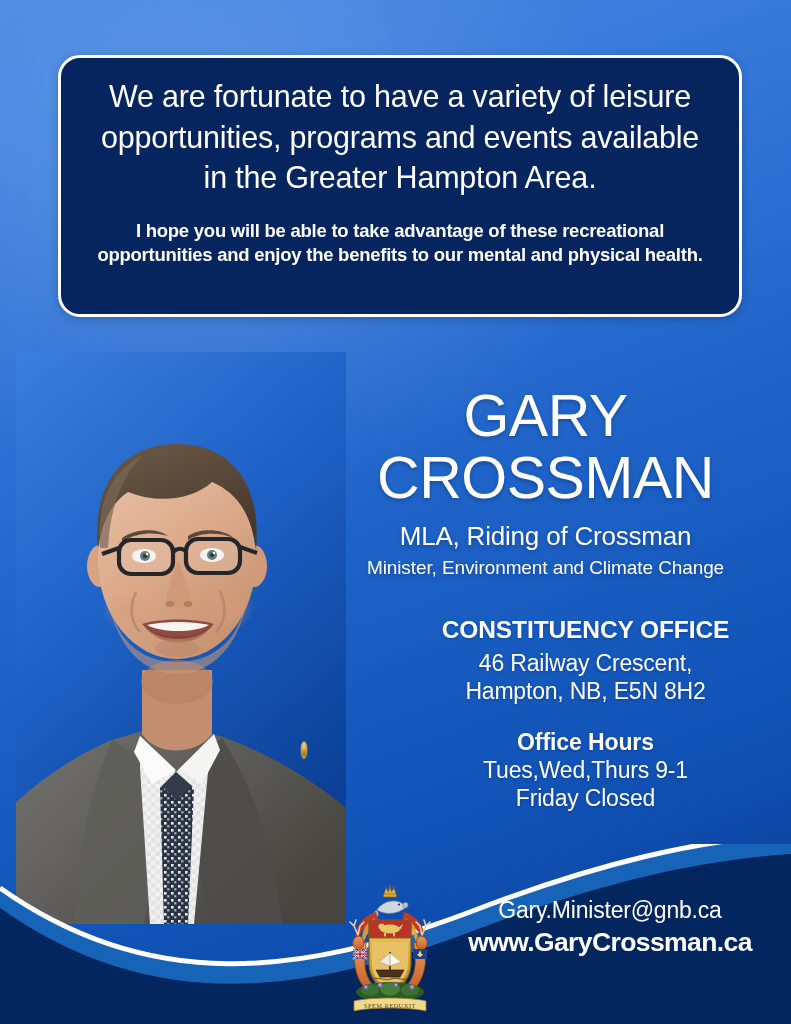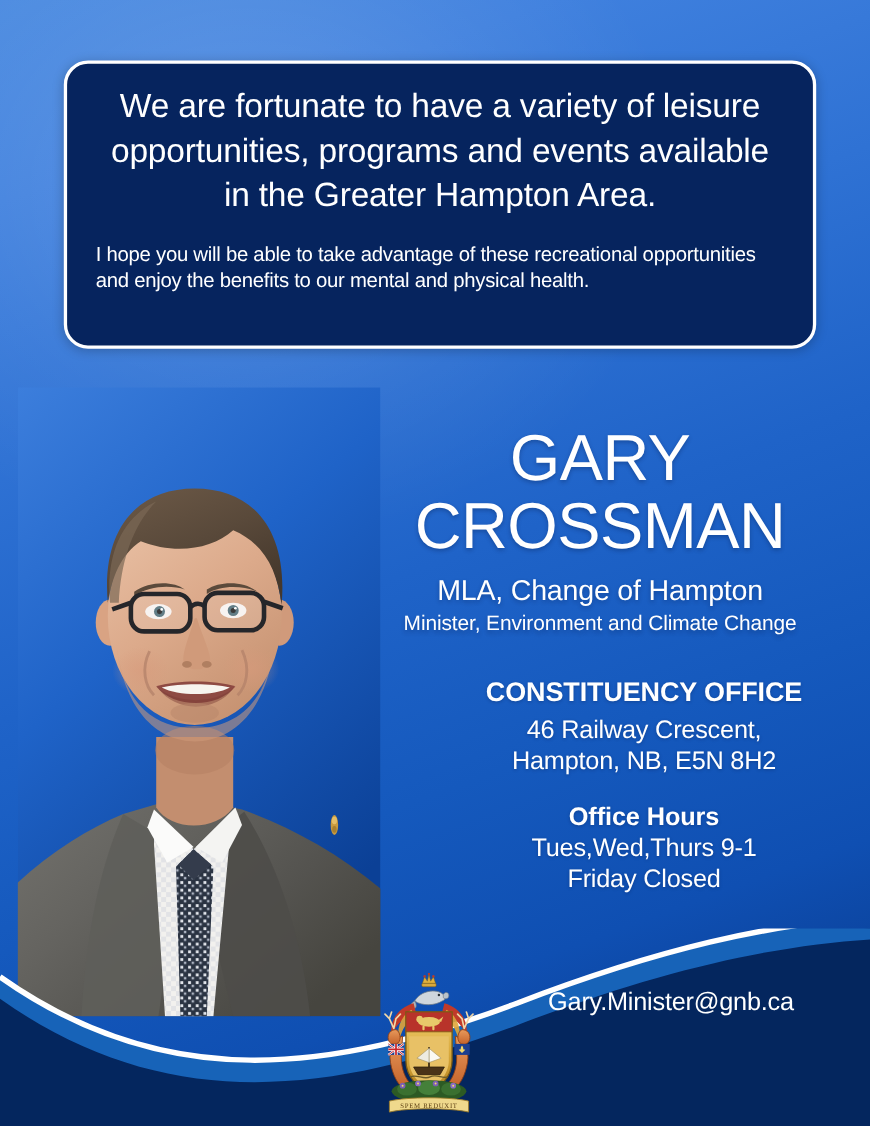--- a/index.html
+++ b/index.html
@@ -50,22 +50,22 @@
     line-height:1.33;
     text-align:center;
     font-weight:400;
     letter-spacing:-0.2px;
     max-width:625px;
   }
   #quote-sub {
     color:#ffffff;
     font-size:18.5px;
     line-height:1.30;
-    text-align:left;
-    font-weight:400;
+    text-align:center;
+    font-weight:700;
     margin-top:21px;
     letter-spacing:-0.25px;
     max-width:660px;
   }
 
   
   #portrait {
     position:absolute;
     left:16px; top:352px;
     width:330px; height:572px;
@@ -285,21 +285,21 @@
 
       <path d="M 120 240 C 112 256 116 272 124 280" stroke="#b3826a" stroke-width="2.6" fill="none" opacity="0.75"></path>
       <path d="M 204 239 C 212 256 208 272 200 280" stroke="#b3826a" stroke-width="2.6" fill="none" opacity="0.75"></path>
 
       <ellipse cx="161" cy="296" rx="22" ry="9" fill="#b8866a" opacity="0.5"></ellipse>
     </svg>
   </div>
 
   <div id="name-block">
     <div id="person-name">GARY CROSSMAN</div>
-    <div id="person-role">MLA, Change of Hampton</div>
+    <div id="person-role">MLA, Riding of Crossman</div>
     <div id="person-portfolio">Minister, Environment and Climate Change</div>
   </div>
 
   <div id="office-block">
     <div id="office-heading">CONSTITUENCY OFFICE</div>
     <div id="office-addr-1" class="office-addr">46 Railway Crescent,</div>
     <div id="office-addr-2" class="office-addr">Hampton, NB, E5N 8H2</div>
     <div id="hours-heading">Office Hours</div>
     <div id="hours-2" class="hours-line">Tues,Wed,Thurs 9-1</div>
     <div id="hours-3" class="hours-line">Friday Closed</div>
@@ -422,15 +422,16 @@
 
       <g transform="translate(54,122)">
         <path d="M -36 -5 C -20 -9 20 -9 36 -5 L 36 5 C 20 1 -20 1 -36 5 Z" fill="#efd98c" stroke="#9b7b2a" stroke-width="0.8"></path>
         <text x="0" y="1.6" text-anchor="middle" font-family="'Liberation Serif', serif" font-size="6.2" fill="#5c3f12" letter-spacing="0.6">SPEM REDUXIT</text>
       </g>
     </svg>
   </div>
 
   <div id="contact-block">
     <div class="contact-line">Gary.Minister@gnb.ca</div>
+    <div id="contact-web">www.GaryCrossman.ca</div>
   </div>
 
 </div>
 
 </body></html>

